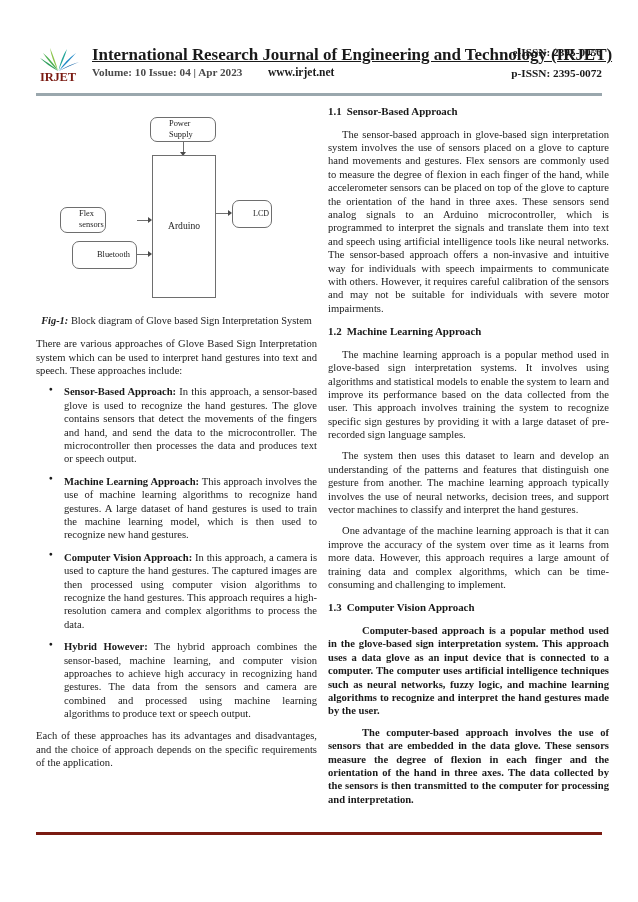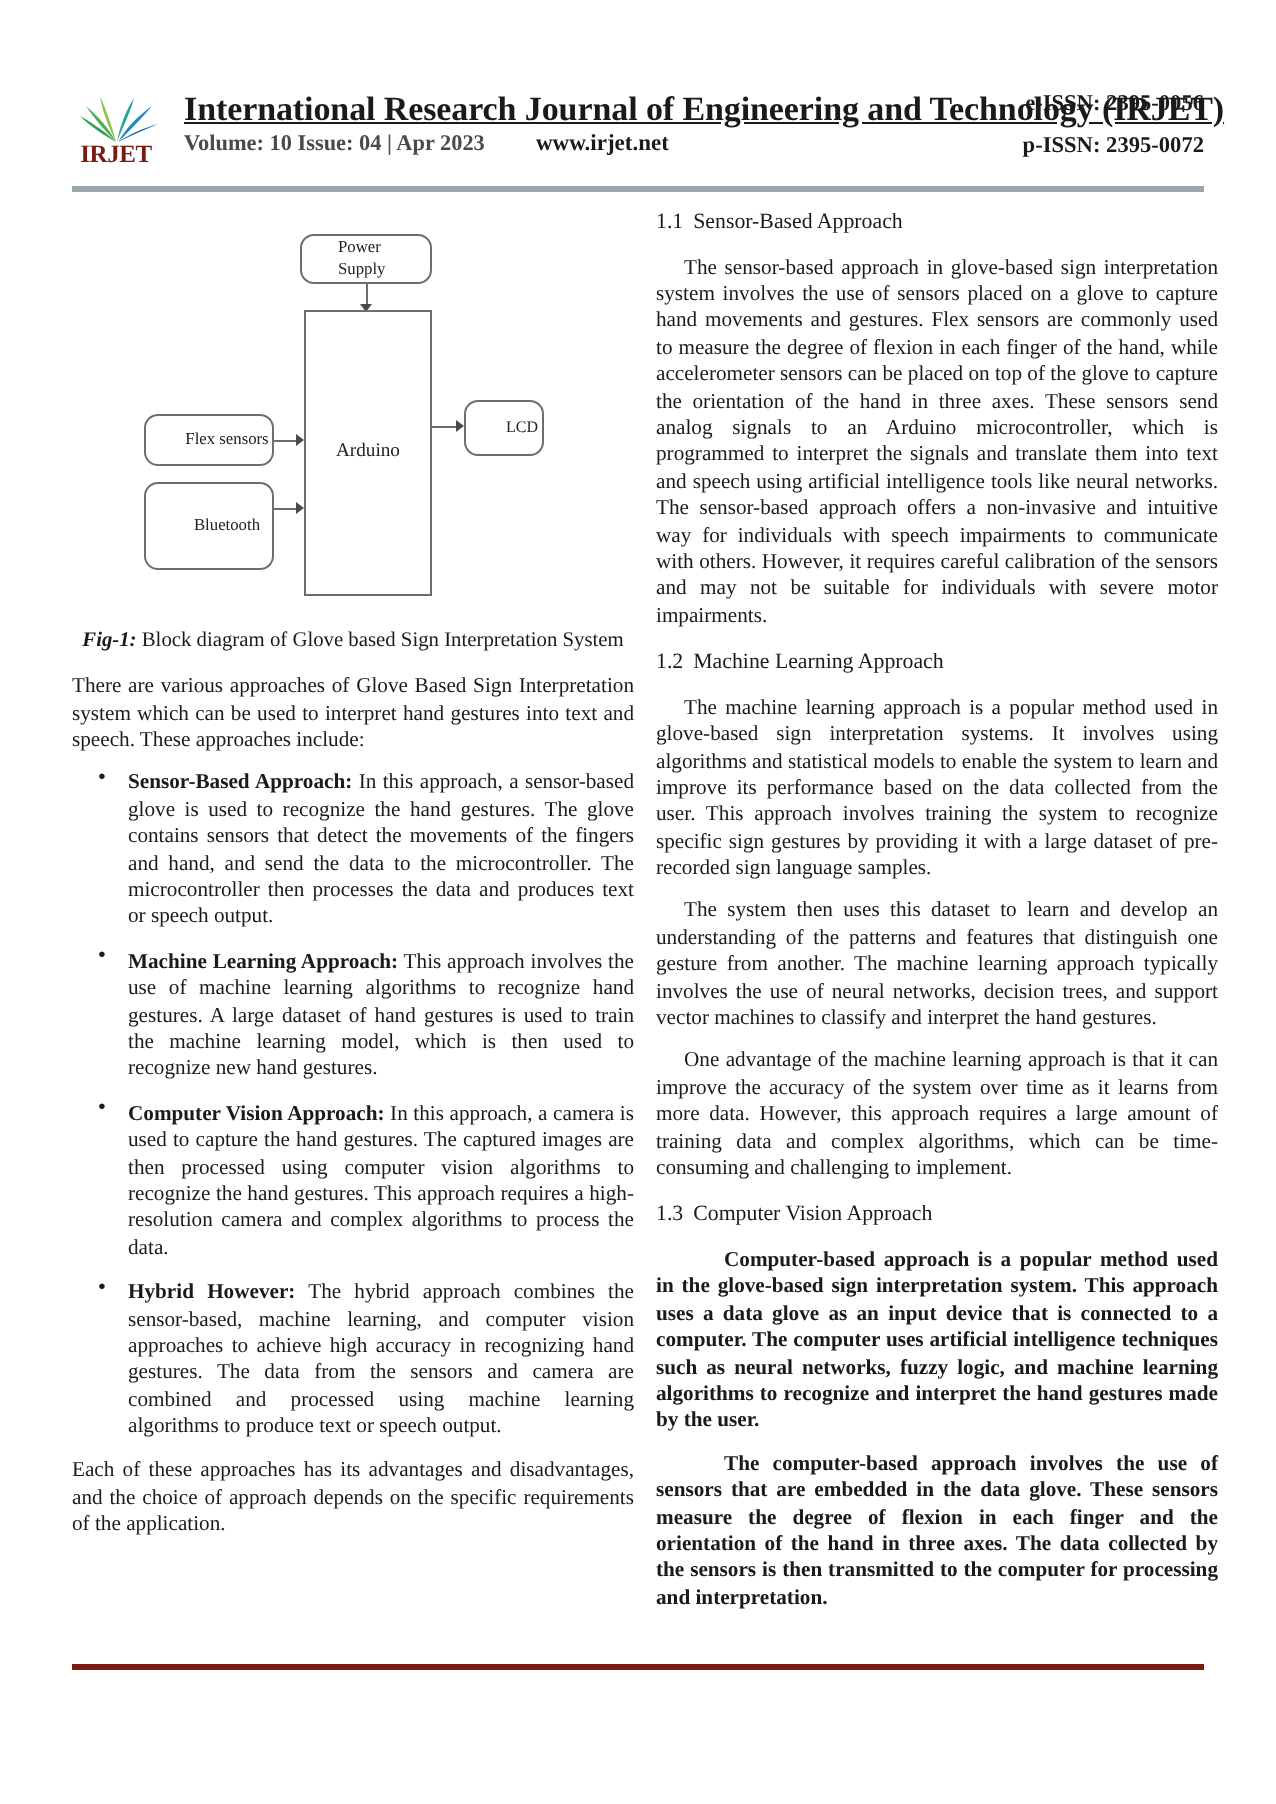--- a/index.html
+++ b/index.html
@@ -187,21 +187,21 @@
     left: -15px;
     top: -0.5px;
     font-size: 6.5px;
     color: #1a1a1a;
   }
   ul.approaches li b { font-weight: bold; }
 
   
   h3.sec {
     font-size: 10.9px;
-    font-weight: normal;
+    font-weight: bold;
     margin: 0 0 9px 0;
     line-height: 1.25;
   }
   h3.sec .num { margin-right: 5px; }
   h3.sec.spaced { margin-top: 10px; }
 
   
   .footer-rule {
     position: absolute;
     left: 36px;
@@ -263,27 +263,27 @@
         <span>Power Supply</span>
       </div>
 
       <div class="ln v" style="left:147px; top:37px; height:12px;"></div>
       <div class="arrow down" style="left:144px; top:47px;"></div>
 
       <div class="bx" style="left:116px; top:50px; width:64px; height:143px; font-size:9.6px;">
         <span>Arduino</span>
       </div>
 
-      <div class="bx rounded" style="left:36px; top:102px; width:65px; height:26px;">
+      <div class="bx rounded" style="left:24px; top:102px; width:46px; height:26px;">
         <span>Flex sensors</span>
       </div>
       <div class="ln h" style="left:101px; top:115px; width:13px;"></div>
       <div class="arrow right" style="left:112px; top:112px;"></div>
 
-      <div class="bx rounded" style="left:36px; top:136px; width:65px; height:44px;">
+      <div class="bx rounded" style="left:36px; top:136px; width:65px; height:28px;">
         <span>Bluetooth</span>
       </div>
       <div class="ln h" style="left:101px; top:149px; width:13px;"></div>
       <div class="arrow right" style="left:112px; top:146px;"></div>
 
       <div class="ln h" style="left:180px; top:108px; width:14px;"></div>
       <div class="arrow right" style="left:192px; top:105px;"></div>
       <div class="bx rounded" style="left:196px; top:95px; width:40px; height:28px; font-size:8px;">
         <span>LCD</span>
       </div>

